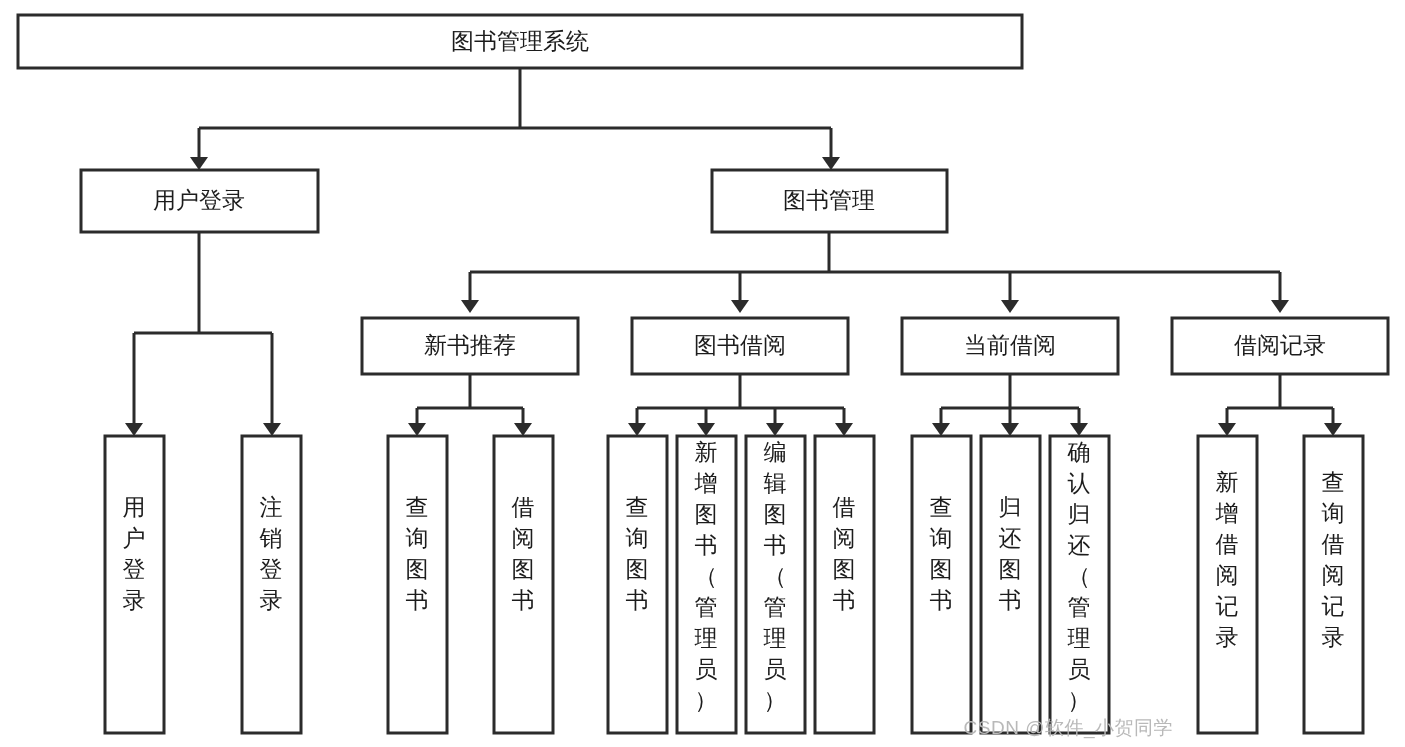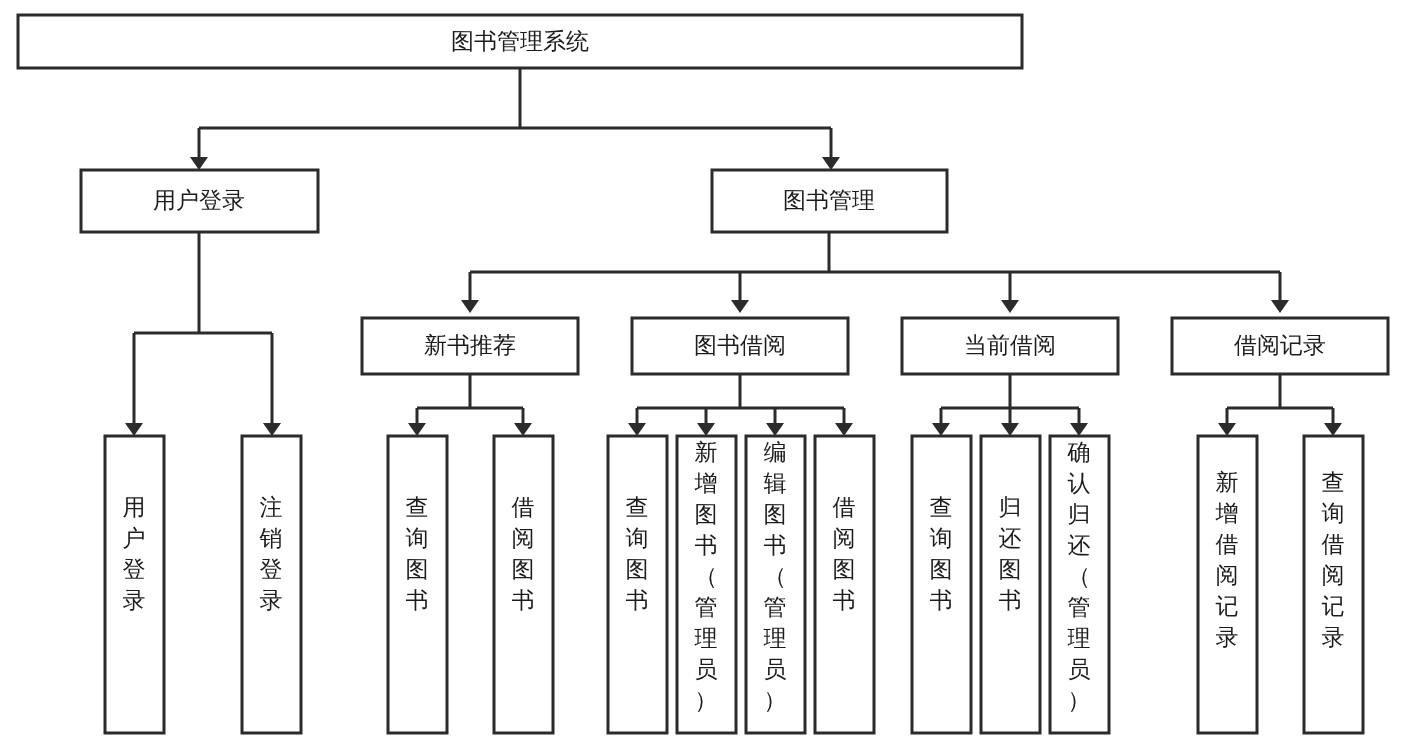--- a/index.html
+++ b/index.html
@@ -240,13 +240,14 @@
         <rect class="node-rect" x="1198" y="436" width="59" height="297"></rect>
         <text class="node-label-v" x="1227" y="490"><tspan x="1227" dy="0">新</tspan><tspan x="1227" dy="31">增</tspan><tspan x="1227" dy="31">借</tspan><tspan x="1227" dy="31">阅</tspan><tspan x="1227" dy="31">记</tspan><tspan x="1227" dy="31">录</tspan></text>
       </g>
       <g>
         <rect class="node-rect" x="1304" y="436" width="59" height="297"></rect>
         <text class="node-label-v" x="1333" y="490"><tspan x="1333" dy="0">查</tspan><tspan x="1333" dy="31">询</tspan><tspan x="1333" dy="31">借</tspan><tspan x="1333" dy="31">阅</tspan><tspan x="1333" dy="31">记</tspan><tspan x="1333" dy="31">录</tspan></text>
       </g>
     </g>
   </svg>
 
+  <div class="watermark">CSDN @软件_小贺同学</div>
 </div>
 
 </body></html>

